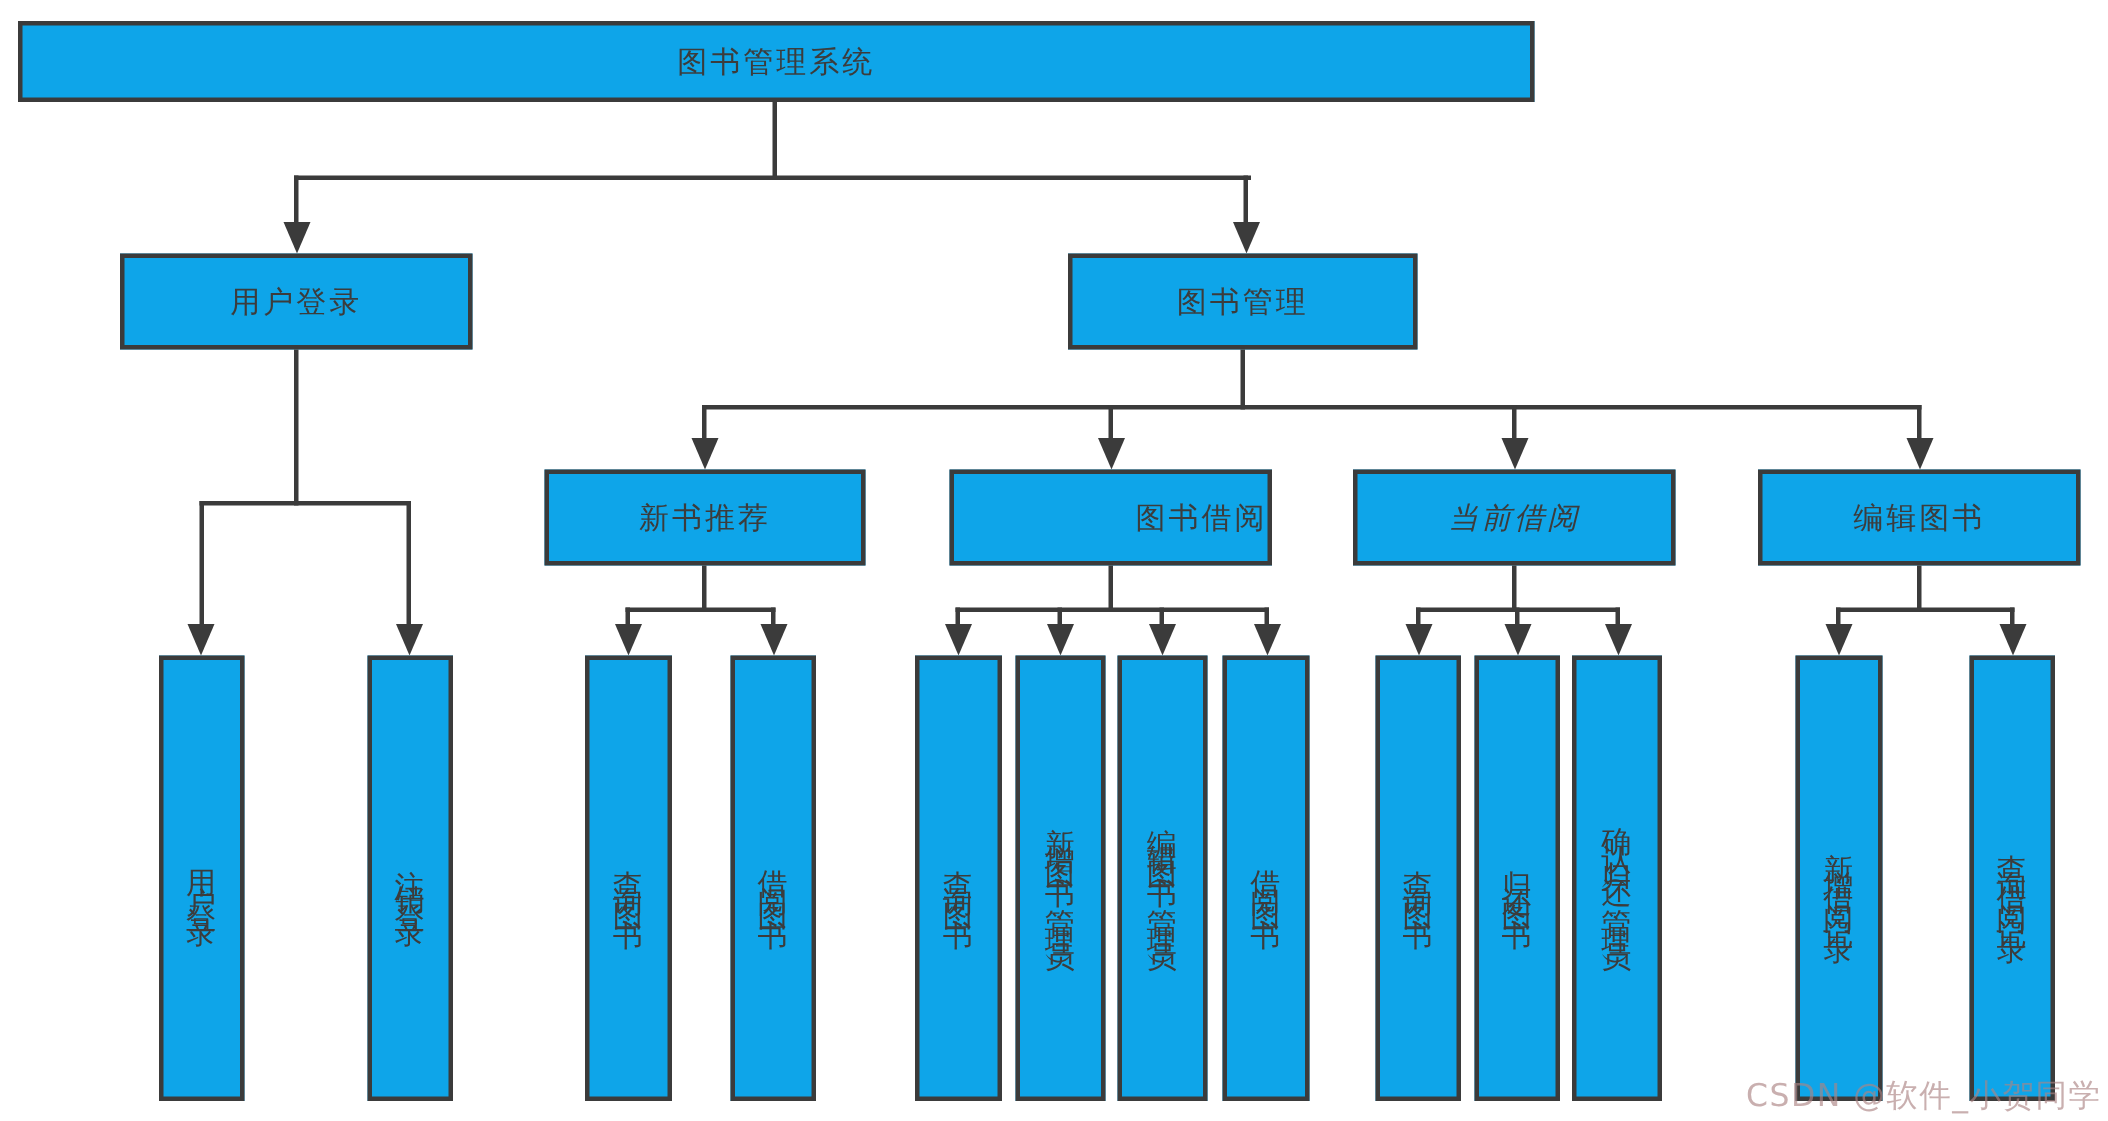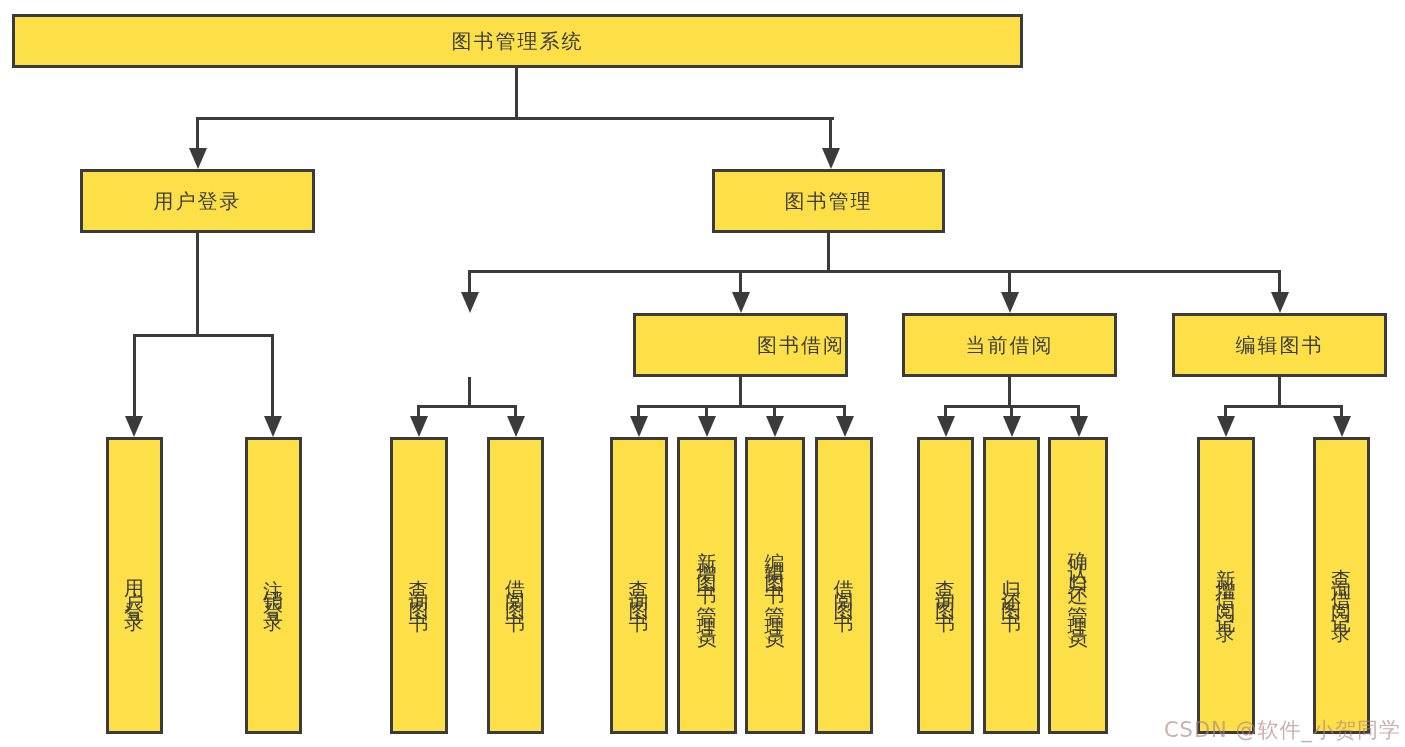--- a/index.html
+++ b/index.html
@@ -2,21 +2,21 @@
 <html><head>
 <meta charset="utf-8">
 <style>
   html,body{margin:0;padding:0;background:#fff;}
   .canvas{
     position:relative;width:1405px;height:747px;background:#ffffff;
     font-family:"DejaVu Sans","Liberation Sans",sans-serif;
     color:#373737;overflow:hidden;
   }
   .box{
-    position:absolute;background:#fde047;border:3px solid #3b3b3b;
+    position:absolute;background:#0ea5e9;border:3px solid #3b3b3b;
     box-sizing:border-box;display:flex;align-items:center;justify-content:center;
   }
   .hlabel{font-size:20px;letter-spacing:2px;white-space:nowrap;color:#3c3c3c;}
   .vlabel{
     writing-mode:vertical-rl;text-orientation:mixed;
     font-size:20px;letter-spacing:11px;line-height:1;color:#3c3c3c;white-space:nowrap;
   }
   .line{position:absolute;background:#3b3b3b;}
   .arrow{
     position:absolute;width:0;height:0;
@@ -62,24 +62,27 @@
   <div class="line" style="left:468px;top:270px;width:813px;height:3px;"></div>
   <div class="line" style="left:468px;top:270px;width:3px;height:26px;"></div>
   <div class="arrow" style="left:461px;top:292px;"></div>
   <div class="line" style="left:739px;top:270px;width:3px;height:26px;"></div>
   <div class="arrow" style="left:732px;top:292px;"></div>
   <div class="line" style="left:1008px;top:270px;width:3px;height:26px;"></div>
   <div class="arrow" style="left:1001px;top:292px;"></div>
   <div class="line" style="left:1278px;top:270px;width:3px;height:26px;"></div>
   <div class="arrow" style="left:1271px;top:292px;"></div>
 
+  <div class="box" style="left:363px;top:313px;width:214px;height:64px;">
+    <span class="hlabel">新书推荐</span>
+  </div>
   <div class="box" style="left:633px;top:313px;width:215px;height:64px;justify-content:flex-end;">
     <span class="hlabel">图书借阅</span>
   </div>
-  <div class="box" style="left:902px;top:313px;width:215px;height:64px;">
+  <div class="box" style="left:902px;top:313px;width:215px;height:64px;font-style:italic;">
     <span class="hlabel">当前借阅</span>
   </div>
   <div class="box" style="left:1172px;top:313px;width:215px;height:64px;">
     <span class="hlabel">编辑图书</span>
   </div>
 
   <div class="line" style="left:468px;top:377px;width:3px;height:31px;"></div>
   <div class="line" style="left:417px;top:405px;width:100px;height:3px;"></div>
   <div class="line" style="left:417px;top:405px;width:3px;height:14px;"></div>
   <div class="arrow" style="left:410px;top:416px;"></div>

